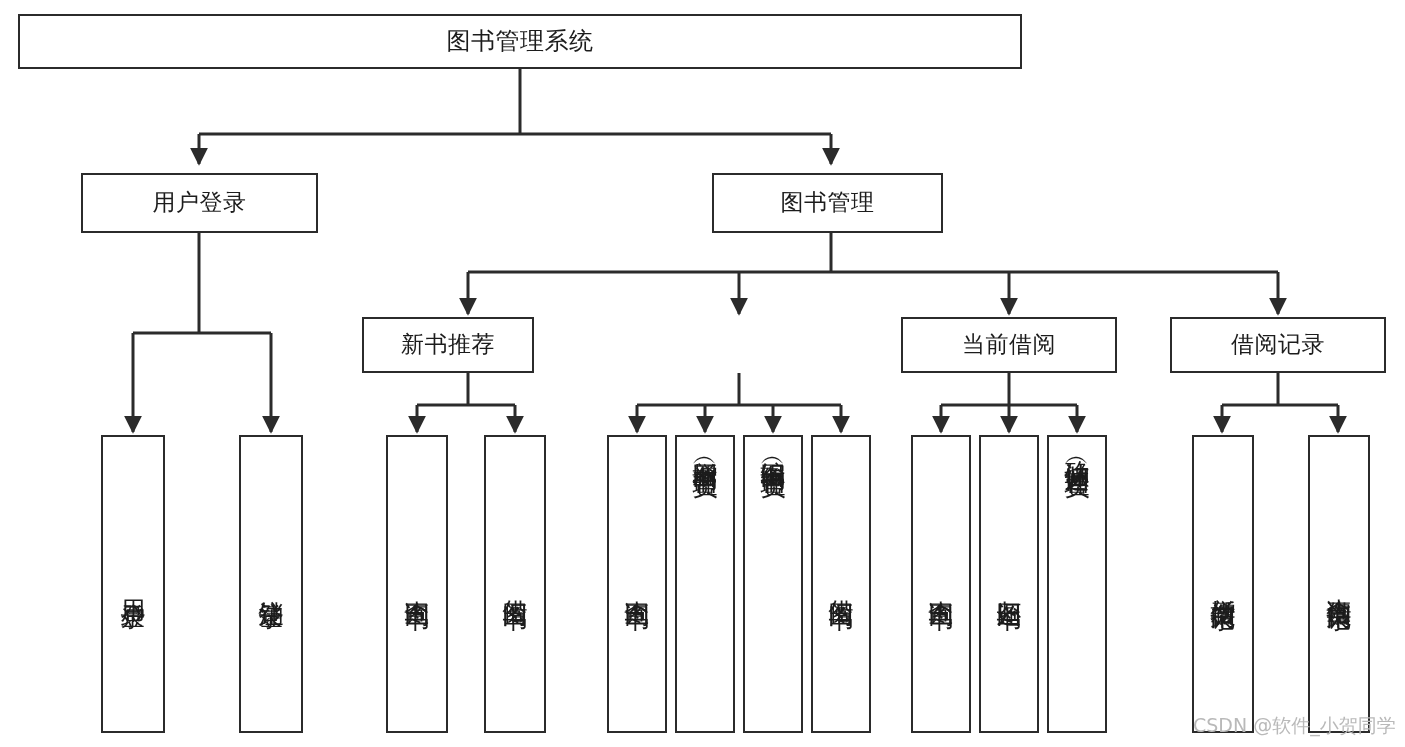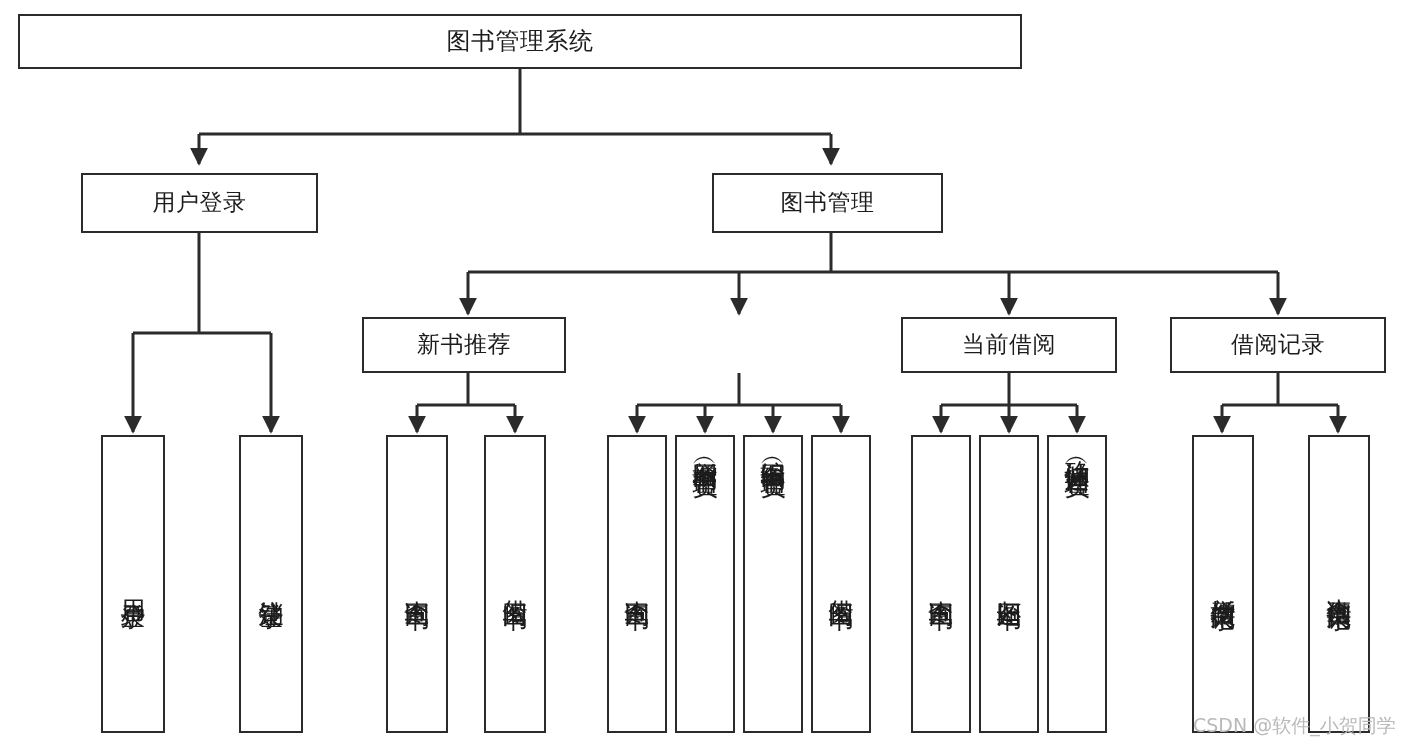--- a/index.html
+++ b/index.html
@@ -137,21 +137,21 @@
     <span class="label">图书管理系统</span>
   </div>
 
   <div class="node horiz" style="left:81px; top:173px; width:237px; height:60px;">
     <span class="label">用户登录</span>
   </div>
   <div class="node horiz" style="left:712px; top:173px; width:231px; height:60px;">
     <span class="label">图书管理</span>
   </div>
 
-  <div class="node horiz" style="left:362px; top:317px; width:204px; height:56px;">
+  <div class="node horiz" style="left:362px; top:317px; width:172px; height:56px;">
     <span class="label">新书推荐</span>
   </div>
   <div class="node horiz" style="left:1170px; top:317px; width:216px; height:56px;">
     <span class="label">借阅记录</span>
   </div>
   <div class="node horiz" style="left:901px; top:317px; width:216px; height:56px;">
     <span class="label">当前借阅</span>
   </div>
 
   <div class="node vert" style="left:101px; top:435px; width:64px; height:298px;">

